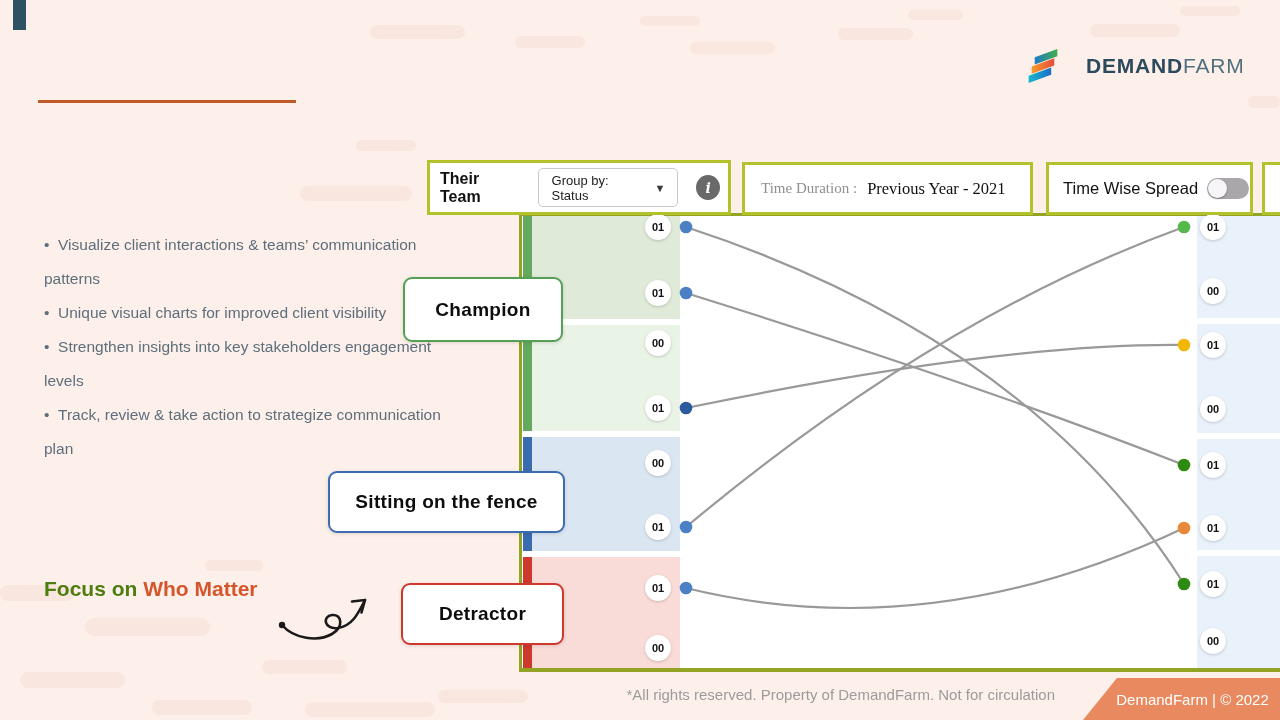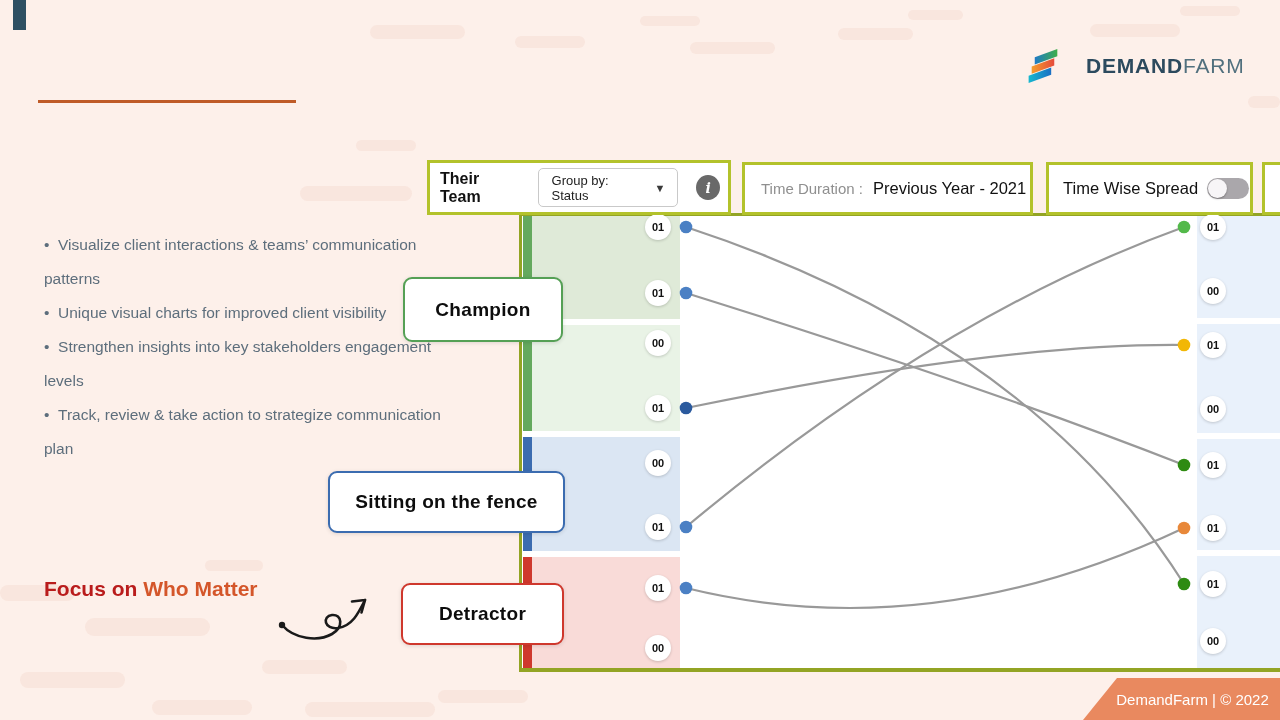--- a/index.html
+++ b/index.html
@@ -18,28 +18,28 @@
 
   .logo{left:1026px;top:45px;display:flex;align-items:center;gap:24px;z-index:2;}
   .logo-text{font-size:21px;letter-spacing:.8px;}
   .logo-bold{font-weight:800;color:#2c4a5e;}
   .logo-light{font-weight:400;color:#51707e;}
 
   
   .bullets{left:44px;top:228px;width:402px;font-size:15.5px;line-height:34px;color:#5d6e7c;z-index:2;}
   .bullet{margin:0;}
   .focus{left:44px;top:577px;font-size:21px;font-weight:700;z-index:2;}
-  .focus-prefix{color:#b91c1c;}
+  .focus-prefix{color:#4d7c0f;}
   .focus-highlight{color:#d4562a;}
 
   
   .tbox{position:absolute;background:#fff;border:3px solid #b3c22b;box-sizing:border-box;
         display:flex;align-items:center;z-index:3;}
   .tbox1{left:427px;top:160px;width:304px;height:55px;padding:0 8px 0 10px;gap:18px;}
-  .tbox2{left:742px;top:162px;width:291px;height:53px;padding-left:16px;gap:10px;}
+  .tbox2{left:742px;top:162px;width:291px;height:53px;padding-left:16px;gap:10px;font-family:Liberation Serif, serif;}
   .tbox3{left:1046px;top:162px;width:207px;height:53px;padding-left:14px;gap:9px;}
   .tbox4{left:1262px;top:162px;width:60px;height:53px;}
   .their-team{font-size:16px;font-weight:700;color:#111;}
   .dropdown{display:flex;align-items:center;gap:12px;border:1px solid #c9c9c9;border-radius:5px;
             height:37px;padding:0 12px 0 13px;background:#fff;cursor:pointer;}
   .dropdown-value{font-size:13px;color:#222;}
   .dropdown-caret{font-size:11px;color:#3a3a3a;}
   .info-btn{width:25px;height:25px;border-radius:50%;background:#696969;color:#fff;
             display:flex;align-items:center;justify-content:center;
             font-family:"DejaVu Serif",serif;font-weight:700;font-style:italic;font-size:14px;cursor:pointer;}
@@ -213,17 +213,18 @@
       <div class="badge" style="left: 1200px; top: 452px;">01</div>
       <div class="badge" style="left: 1200px; top: 515px;">01</div>
       <div class="badge" style="left: 1200px; top: 571px;">01</div>
       <div class="badge" style="left: 1200px; top: 628px;">00</div>
     </div>
 
   <div class="cat-label lbl-champion">Champion</div>
   <div class="cat-label lbl-fence">Sitting on the fence</div>
   <div class="cat-label lbl-detractor">Detractor</div>
 
+  <div class="abs rights">*All rights reserved. Property of DemandFarm. Not for circulation</div>
   <div class="abs ribbon">
     <span class="ribbon-text">DemandFarm | © 2022</span>
   </div>
 
 </div>
 
 </body></html>

